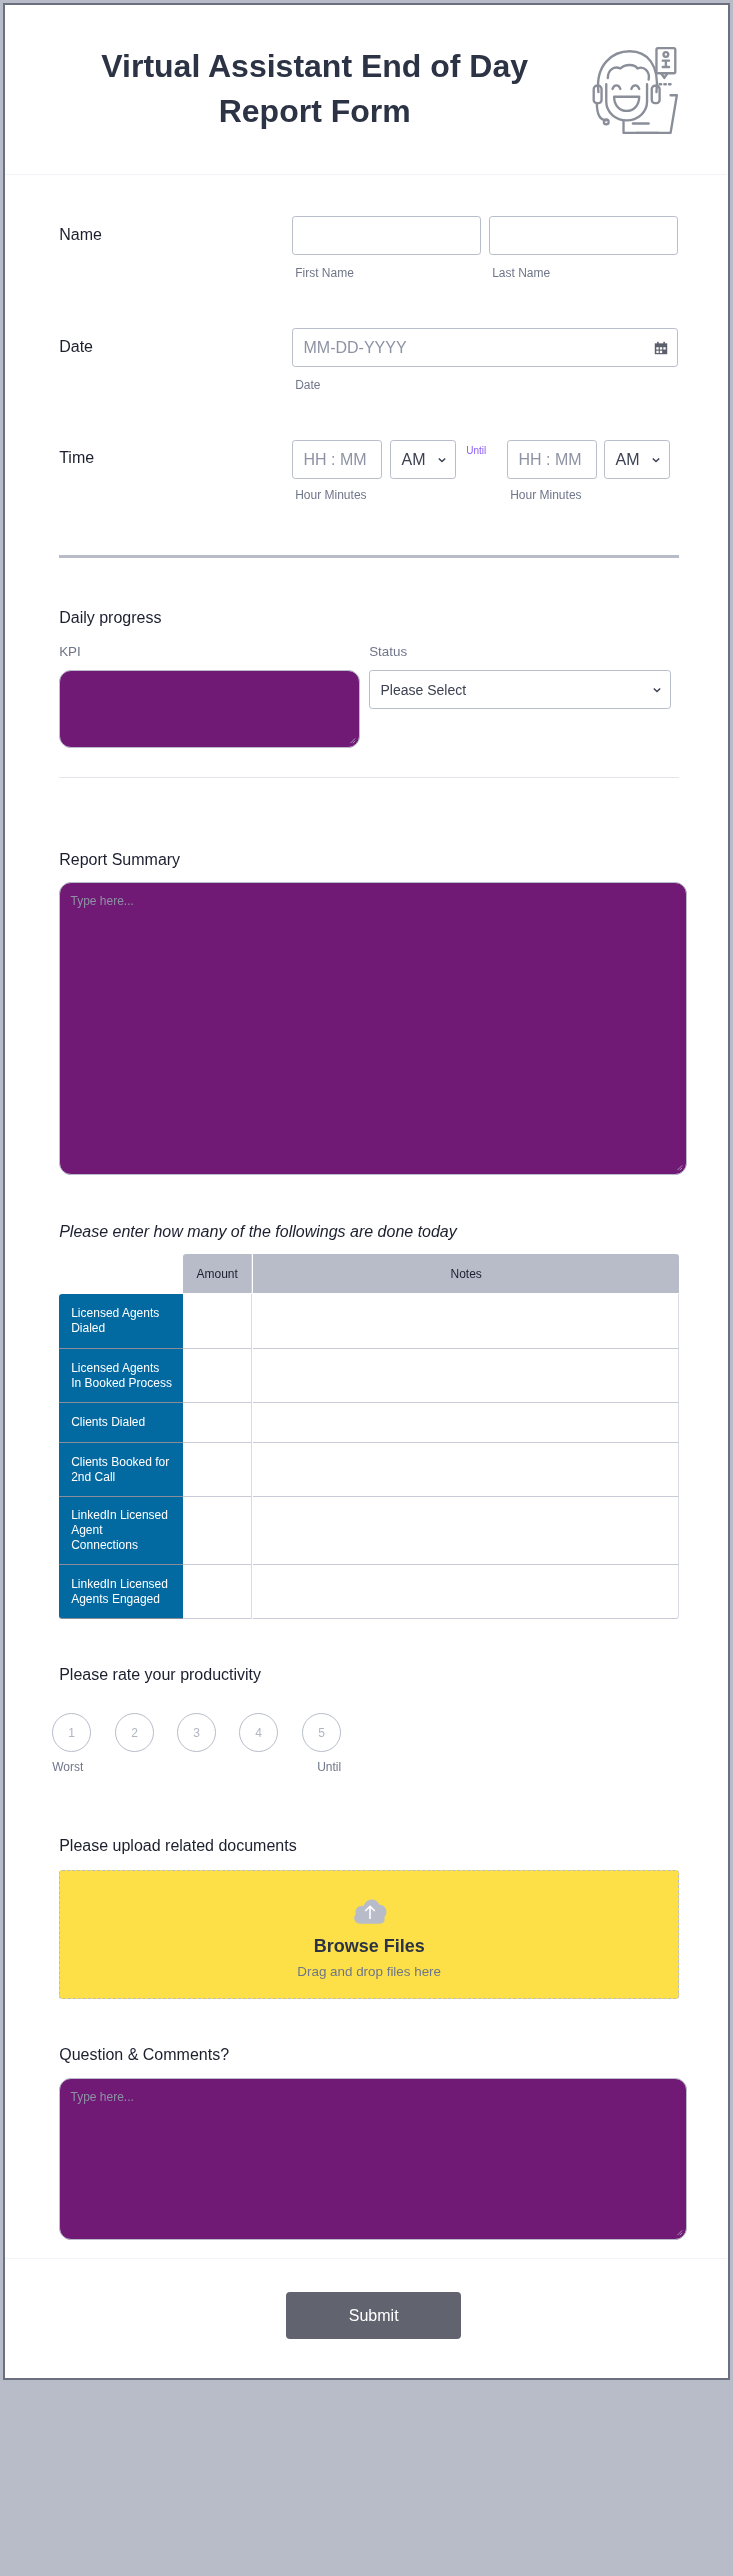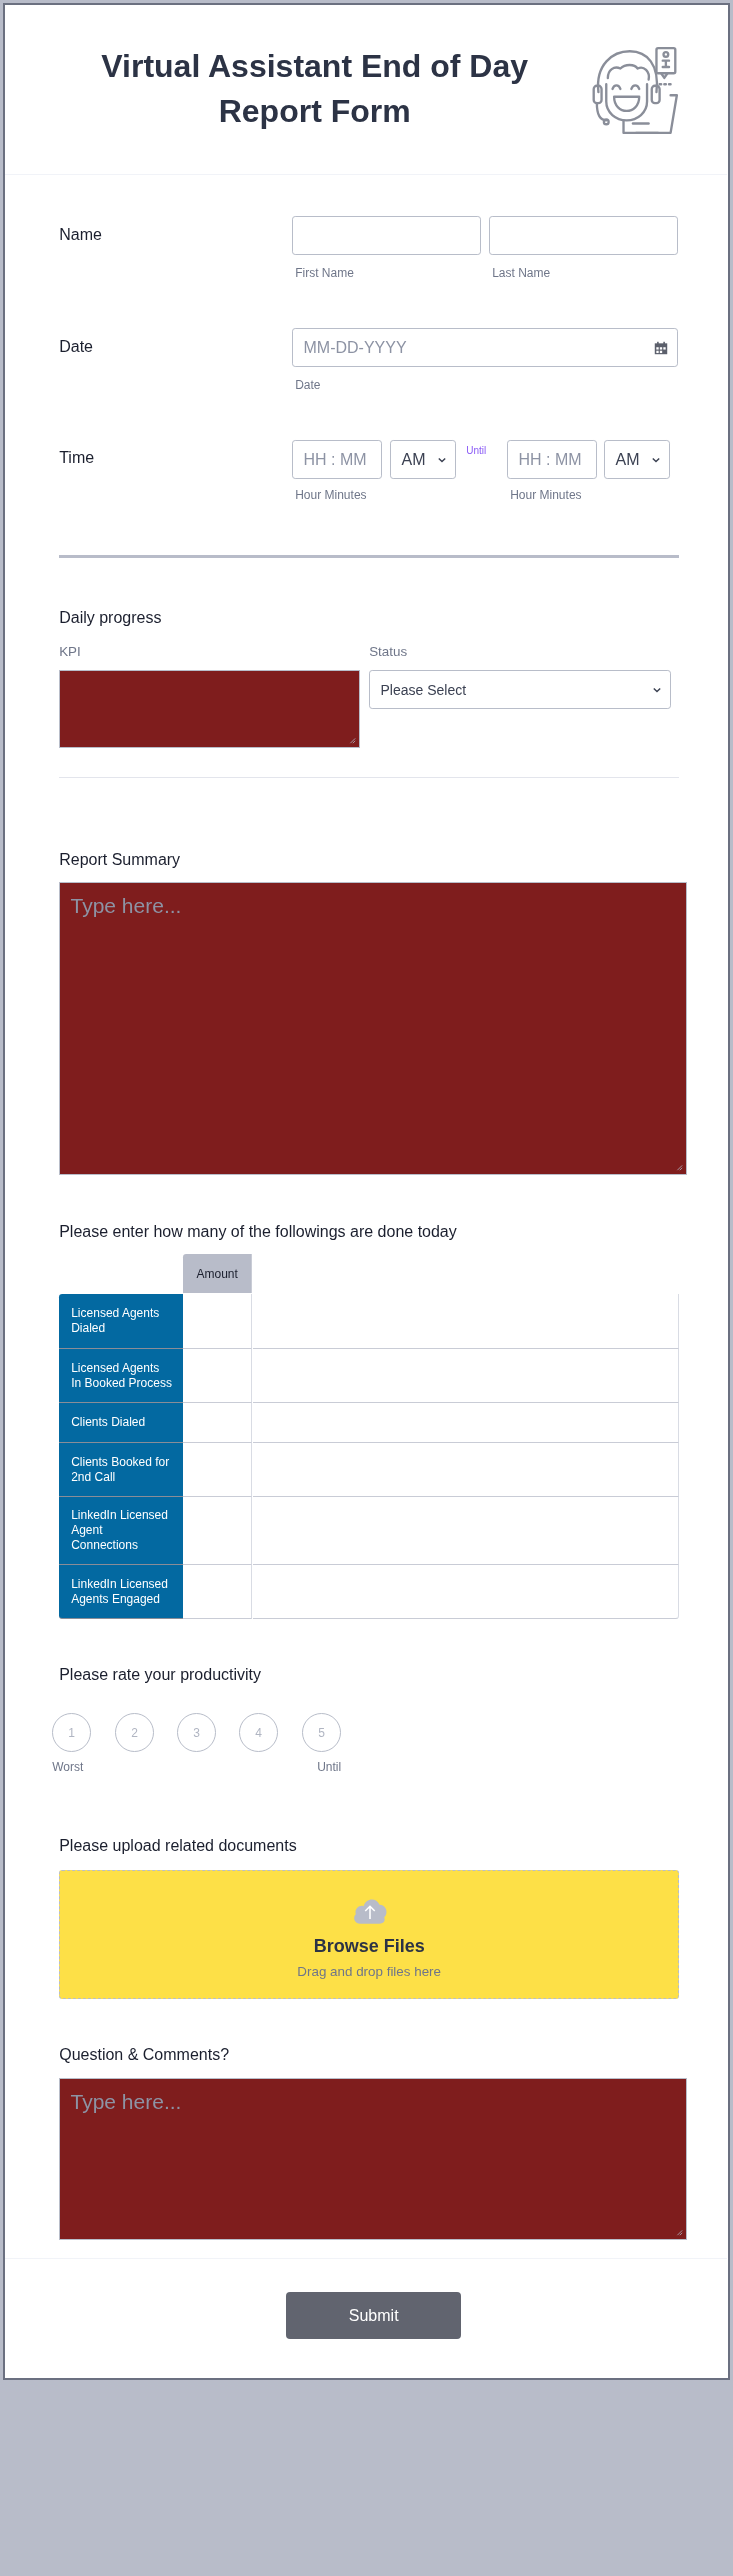--- a/index.html
+++ b/index.html
@@ -27,22 +27,22 @@
     font-size: 16px; color: #8d93a4; padding-left: 10.3px; display: flex; align-items: center;
   }
   .input.select { color: #3b4152; justify-content: space-between; padding-right: 9.5px; }
   .chev { width: 8px; height: 8px; }
   .cal { position: absolute; right: 9.5px; top: 12px; width: 14px; height: 14px; }
 
   .divider { position: absolute; height: 2.4px; background: #b8bcc9; }
   .divider.light { height: 0.8px; background: #e3e5ec; }
 
   textarea.ta, div.ta {
-    position: absolute; border: 0.8px solid #b8bdc9; border-radius: 0; background: #7f1d1d;
-    font-size: 21px; color: #8d93a4; padding: 11px 10.3px; resize: none;
+    position: absolute; border: 0.8px solid #b8bdc9; border-radius: 12px; background: #701a75;
+    font-size: 12px; color: #8d93a4; padding: 11px 10.3px; resize: none;
   }
   .grip { position: absolute; right: 3.2px; bottom: 3.2px; width: 8px; height: 8px; }
 
   
   .mt-head { position: absolute; top: 1249px; height: 39px; background: #b8bcc9;
     display: flex; align-items: center; justify-content: center; font-size: 12px; color: #1b1f2e; }
   .mt-row-label { position: absolute; left: 54px; width: 125px; background: #0369a1; color: #fff;
     font-size: 12px; line-height: 15px; padding: 12px 12px; display: flex; align-items: center;
     border-bottom: 0.8px solid #8a8d97; }
   .mt-cell { position: absolute; background: #fff; border-right: 0.8px solid #d9dce4; border-bottom: 0.8px solid #c9ccd6; }
@@ -157,23 +157,24 @@
   <div class="divider light" style="left:54px; top:772px; width:620px;"></div>
 
   <div class="q-label dark" style="left:54px; top:846px;">Report Summary</div>
   <div class="ta" style="left:54px; top:877px; width:628px; height:293px;">
     <span>Type here...</span>
     <svg class="grip" viewBox="0 0 10 10">
         <path d="M9 3 L3 9 M9 6 L6 9" stroke="#b0b5c2" stroke-width="1"></path>
       </svg>
   </div>
 
-  <div class="q-label dark" style="left:54px; top:1218px;">Please enter how many of the followings are done today</div>
+  <div class="q-label dark" style="left:54px; top:1218px;font-style:italic;">Please enter how many of the followings are done today</div>
 
   <div class="mt-head" style="left:178px; width:69px; border-top-left-radius:3.2px; border-right:0.8px solid #c9ccd6;">Amount</div>
+  <div class="mt-head" style="left:248px; width:426px; border-top-right-radius:3.2px;">Notes</div>
 
   <div class="mt-row-label" style="top:1289px; height:55px; border-top-left-radius:3.2px;">Licensed Agents Dialed</div>
   <div class="mt-cell" style="left:178px; top:1289px; width:69px; height:55px;"></div>
   <div class="mt-cell" style="left:248px; top:1289px; width:426px; height:55px;"></div>
 
   <div class="mt-row-label" style="top:1344px; height:54px;">Licensed Agents In Booked Process</div>
   <div class="mt-cell" style="left:178px; top:1344px; width:69px; height:54px;"></div>
   <div class="mt-cell" style="left:248px; top:1344px; width:426px; height:54px;"></div>
 
   <div class="mt-row-label" style="top:1398px; height:40px;">Clients Dialed</div>

